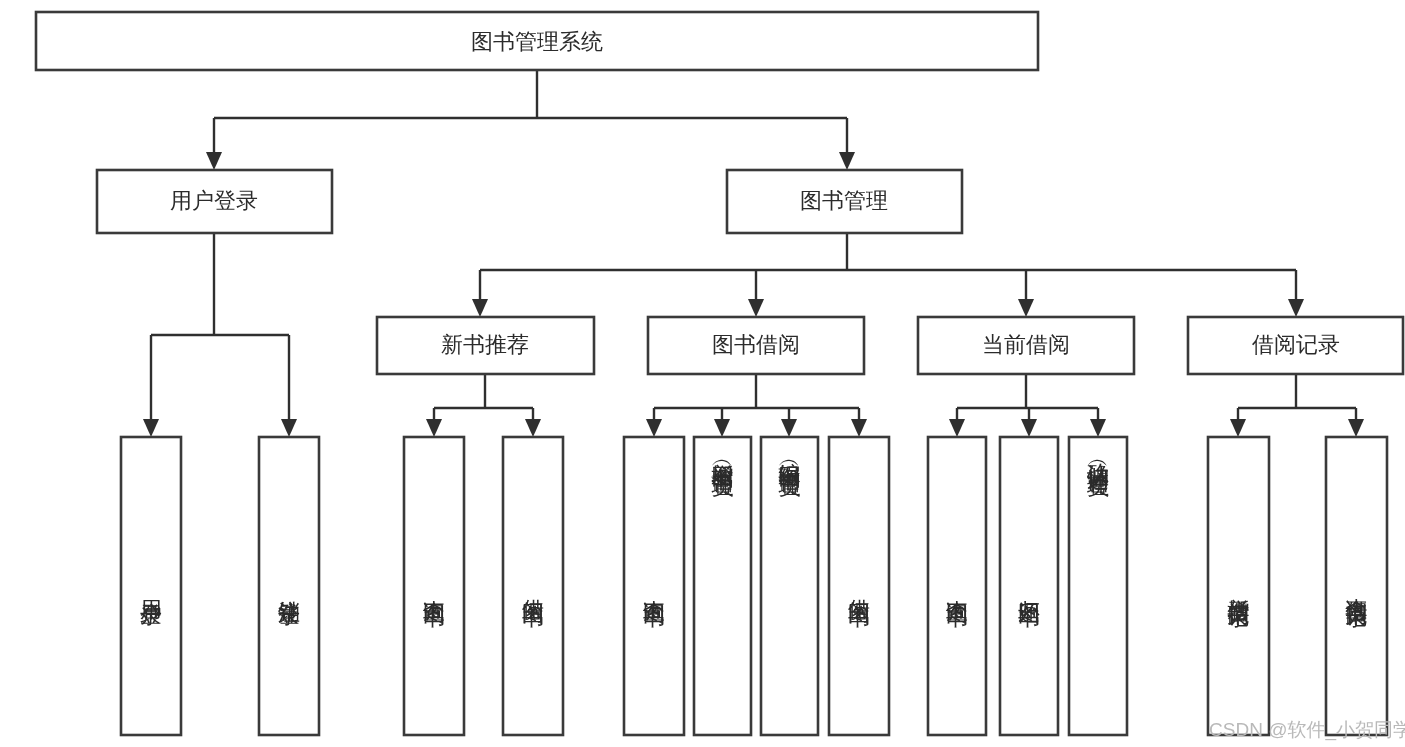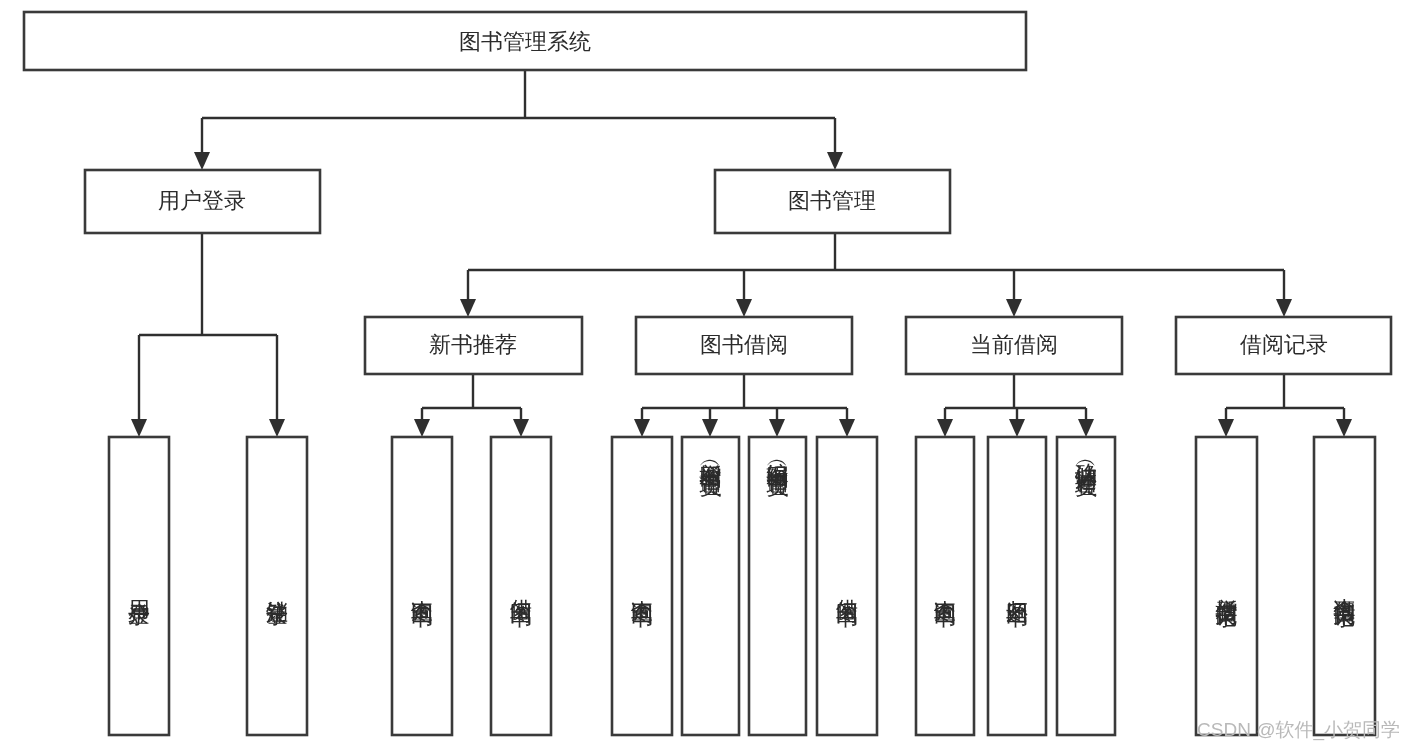--- a/index.html
+++ b/index.html
@@ -9,21 +9,21 @@
   }
   body {
     width: 1405px;
     height: 747px;
     font-family: "Liberation Sans", "DejaVu Sans", sans-serif;
     position: relative;
     overflow: hidden;
   }
   #diagram-root {
     position: absolute;
-    left: 4px;
+    left: 16px;
     top: 0;
     width: 1385px;
     height: 747px;
   }
   .node-box {
     fill: #ffffff;
     stroke: #3a3a3a;
     stroke-width: 2.6;
   }
   .node-label {

